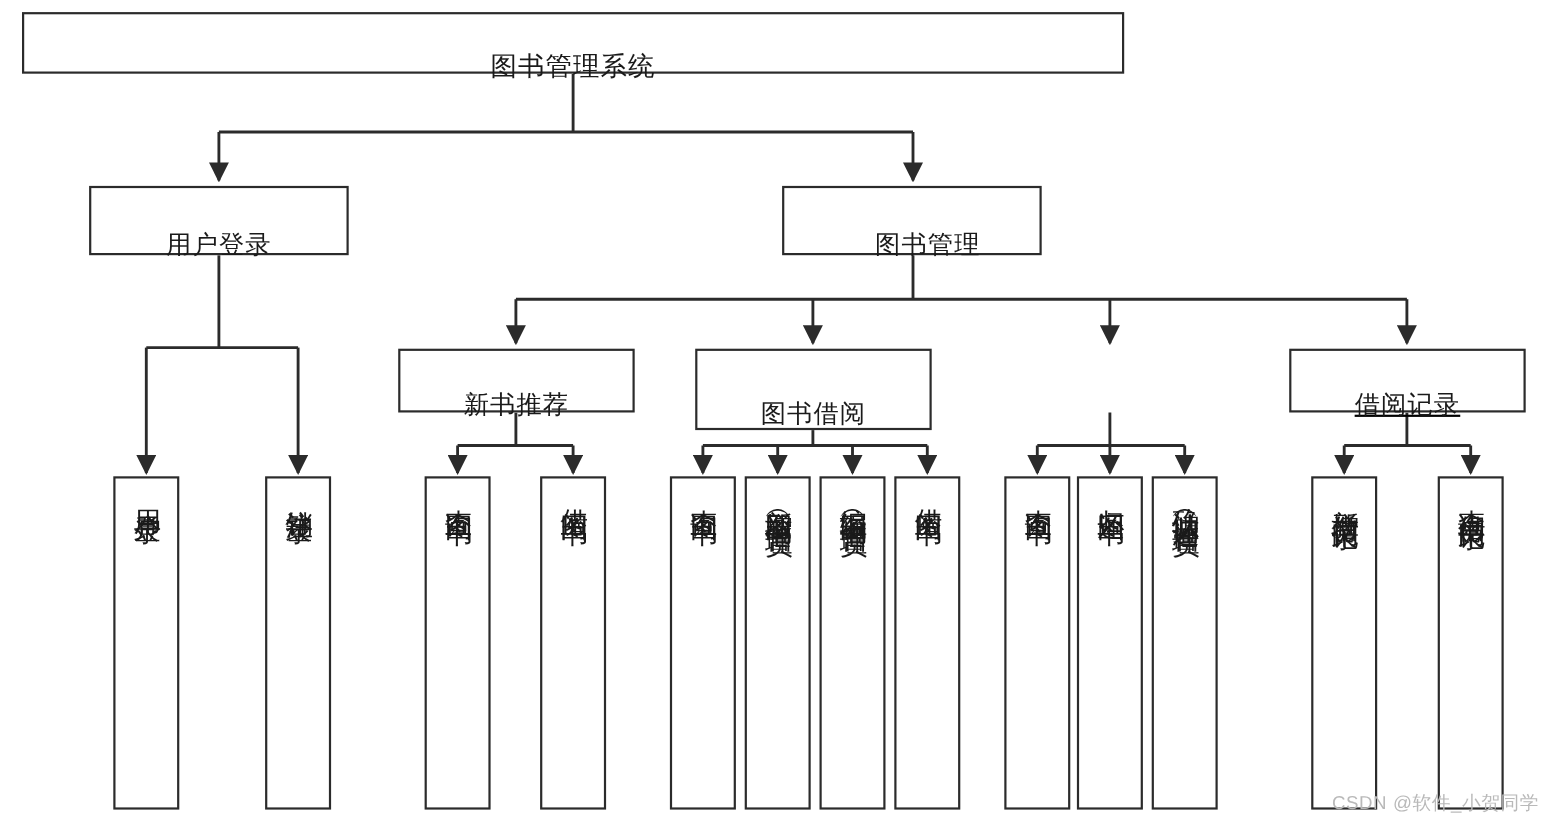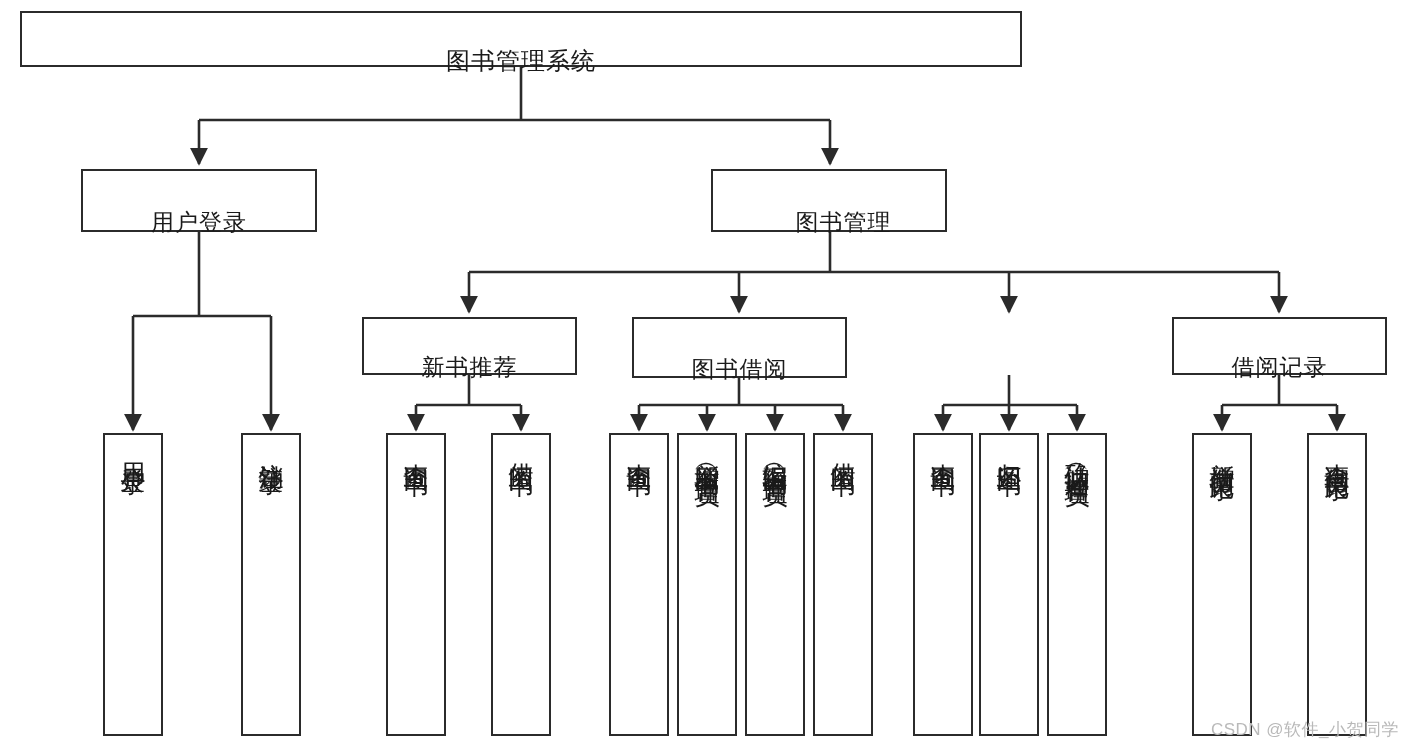--- a/index.html
+++ b/index.html
@@ -122,24 +122,24 @@
   <div class="node-box horizontal" style="left:81px;top:169px;width:236px;height:63px;">
     <span class="node-label">用户登录</span>
   </div>
   <div class="node-box horizontal" style="left:711px;top:169px;width:236px;height:63px;padding-left:29px;">
     <span class="node-label">图书管理</span>
   </div>
 
   <div class="node-box horizontal" style="left:362px;top:317px;width:215px;height:58px;">
     <span class="node-label">新书推荐</span>
   </div>
-  <div class="node-box horizontal" style="left:632px;top:317px;width:215px;height:61px;">
+  <div class="node-box horizontal" style="left:632px;top:317px;width:215px;height:74px;align-items:flex-end;">
     <span class="node-label">图书借阅</span>
   </div>
-  <div class="node-box horizontal" style="left:1172px;top:317px;width:215px;height:58px;">
+  <div class="node-box horizontal" style="left:1172px;top:317px;width:215px;height:58px;text-decoration:underline;">
     <span class="node-label">借阅记录</span>
   </div>
 
   <div class="node-box vertical" style="left:103px;top:433px;width:60px;height:303px;">
     <span class="node-label">用户登录</span>
   </div>
   <div class="node-box vertical" style="left:241px;top:433px;width:60px;height:303px;">
     <span class="node-label">注销登录</span>
   </div>
 

